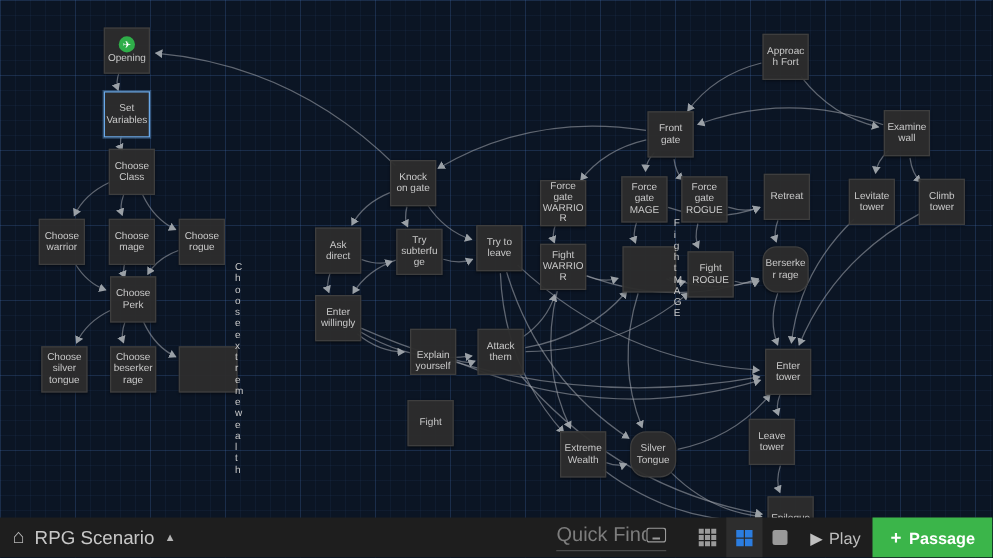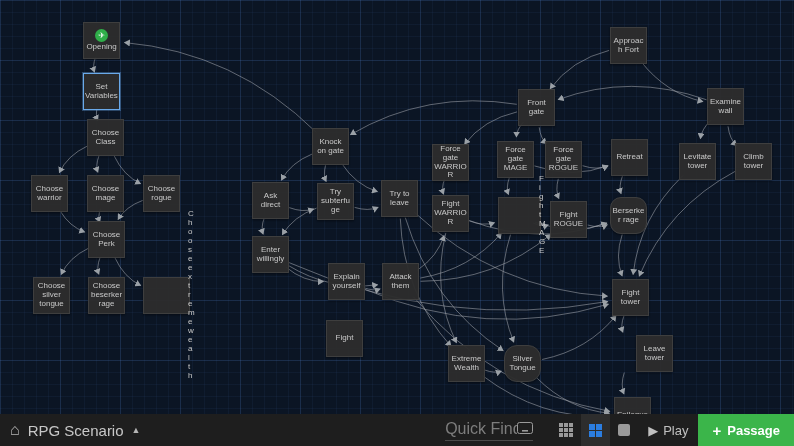--- a/index.html
+++ b/index.html
@@ -188,21 +188,21 @@
         </div>
         <div class="node" style="left: 317px; top: 183px;">
           <div class="nlabel">Try subterfuge</div>
         </div>
         <div class="node" style="left: 381px; top: 180px;">
           <div class="nlabel">Try to leave</div>
         </div>
         <div class="node" style="left: 252px; top: 236px;">
           <div class="nlabel">Enter willingly</div>
         </div>
-        <div class="node" style="left: 328px; top: 263px;">
+        <div class="node" style="left: 328px; top: 263px; justify-content: flex-end;">
           <div class="nlabel">Explain yourself</div>
         </div>
         <div class="node" style="left: 382px; top: 263px;">
           <div class="nlabel">Attack them</div>
         </div>
         <div class="node" style="left: 326px; top: 320px;">
           <div class="nlabel">Fight</div>
         </div>
         <div class="node" style="left: 448px; top: 345px;">
           <div class="nlabel">Extreme Wealth</div>
@@ -243,23 +243,23 @@
         <div class="node" style="left: 707px; top: 88px;">
           <div class="nlabel">Examine wall</div>
         </div>
         <div class="node" style="left: 679px; top: 143px;">
           <div class="nlabel">Levitate tower</div>
         </div>
         <div class="node" style="left: 735px; top: 143px;">
           <div class="nlabel">Climb tower</div>
         </div>
         <div class="node" style="left: 612px; top: 279px;">
-          <div class="nlabel">Fight tower</div>
-        </div>
-        <div class="node" style="left: 636px; top: 335px;">
+          <div class="nlabel">Enter tower</div>
+        </div>
+        <div class="node" style="left: 599px; top: 335px;">
           <div class="nlabel">Leave tower</div>
         </div>
         <div class="node" style="left: 614px; top: 397px;">
           <div class="nlabel">Epilogue</div>
         </div>
       </div>
   </div>
 
   <div id="toolbar">
     <div class="tb-left">

